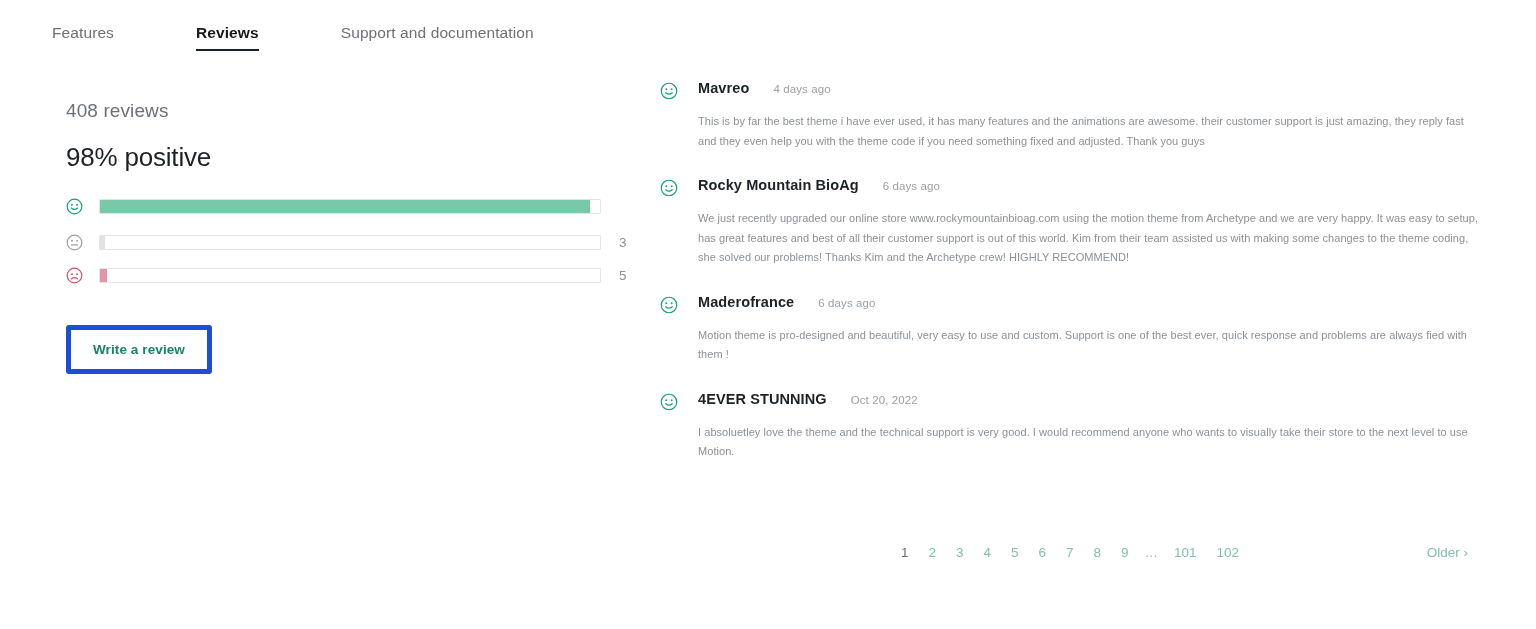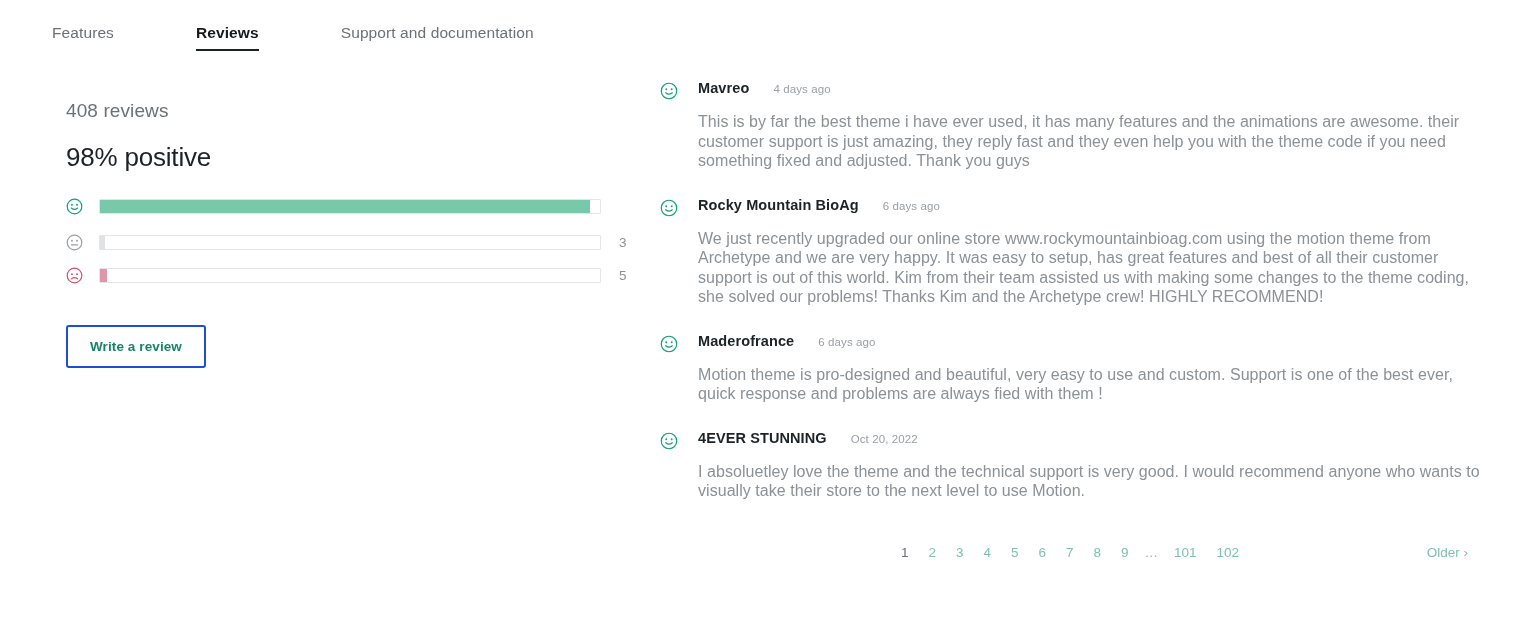--- a/index.html
+++ b/index.html
@@ -59,40 +59,40 @@
     min-width: 14px; line-height: 15px;
   }
   .pos-count {
     font-size: 14.5px; color: #7d848a; margin: 2px 0 0 0;
     padding-left: 1px; height: 20px;
   }
 
   .write-review {
     margin-top: 28px;
     display: inline-block;
-    border: 2px solid #1d4ed8;
+    border: 5px solid #1d4ed8;
     color: #19836a;
     background: #ffffff;
     font-size: 13.5px; font-weight: bold; letter-spacing: .1px;
     padding: 12px 22px; border-radius: 3px; cursor: pointer;
     font-family: "Liberation Sans", sans-serif;
   }
 
   
   .reviews { position: absolute; left: 660px; top: 80px; width: 820px; }
   .review { margin-bottom: 26px; position: relative; padding-left: 38px; }
   .review:last-of-type { margin-bottom: 0; }
   .review-icon { position: absolute; left: 0; top: 2px; width: 18px; height: 18px; }
   .review-head { display: flex; align-items: baseline; gap: 24px; margin-bottom: 11px; }
   .review-author {
     font-size: 14.5px; font-weight: bold; color: #1c2226; letter-spacing: .1px;
   }
   .review-date { font-size: 11.5px; color: #9aa0a6; letter-spacing: .1px; }
   .review-body {
-    font-size: 16px; line-height: 19.5px; color: #8b9196;
+    font-size: 11px; line-height: 19.5px; color: #8b9196;
     max-width: 790px; letter-spacing: .05px; margin-top: 16px;
   }
 
   
   .pagination {
     position: absolute; left: 660px; top: 543px; width: 820px; height: 26px;
   }
   .pages {
     position: absolute; left: 50%; transform: translateX(-50%);
     display: flex; align-items: center; gap: 0;

